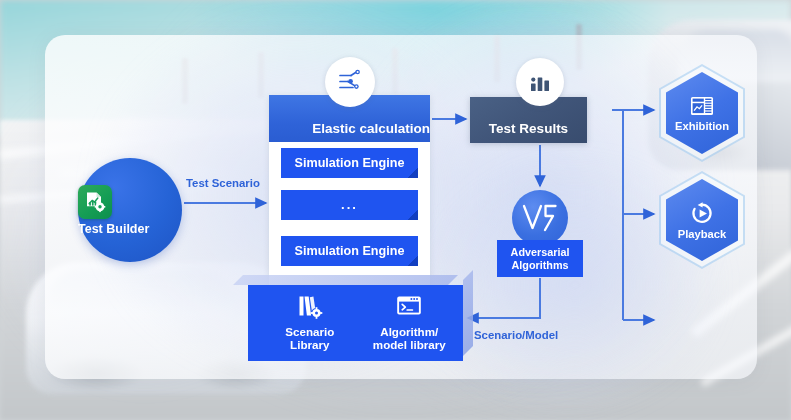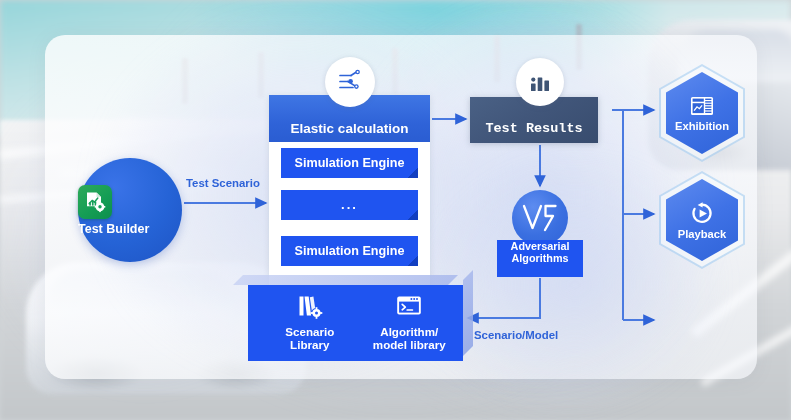--- a/index.html
+++ b/index.html
@@ -116,21 +116,21 @@
   }
 
   
   #elastic-card {
     left:269px; top:95px; width:161px; height:200px;
     background:#ffffff; box-shadow:0 1px 6px rgba(110,125,150,0.18);
   }
   #elastic-header {
     position:absolute; left:269px; top:95px; width:161px; height:47px;
     background:linear-gradient(180deg,#3f76e4 0%,#2f63d8 60%,#2a5dd2 100%);
-    display:flex; align-items:flex-end; justify-content:center; padding-bottom:6px;
+    display:flex; align-items:flex-end; justify-content:flex-end; padding-bottom:6px;
   }
   #elastic-header .lbl{ font-size:13.5px; }
   .engine {
     position:absolute; left:281px; width:137px; height:30px;
     background:#1f54f0;
     display:flex; align-items:center; justify-content:center;
   }
   .engine .lbl{ font-size:12.6px; }
   .engine .fold{
     position:absolute; right:0; bottom:0; width:10px; height:10px;
@@ -144,39 +144,38 @@
   
   .badge-circle {
     position:absolute; border-radius:50%; background:#fff;
     display:flex; align-items:center; justify-content:center;
     box-shadow:0 1px 5px rgba(90,105,130,0.22);
   }
   #elastic-badge { left:325px; top:57px; width:50px; height:50px; }
 
   
   #test-results {
-    left:470px; top:97px; width:128px; height:46px;
+    left:470px; top:97px; width:117px; height:46px;
     background:linear-gradient(150deg,#4a6185 0%,#41567a 45%,#384c6e 100%);
     display:flex; align-items:flex-end; justify-content:center; padding-bottom:7px;
     box-shadow:0 1px 6px rgba(60,75,100,0.25);
-    font-family:Liberation Mono, monospace;
   }
   #test-results .lbl{ font-size:13.5px; }
   #results-badge { left:516px; top:58px; width:48px; height:48px; }
 
   
   #adv-circle {
     left:512px; top:190px; width:56px; height:56px; border-radius:50%;
     background:radial-gradient(circle at 38% 30%, #5d8cf0 0%, #3a6fe0 55%, #2f63d8 100%);
     display:flex; align-items:center; justify-content:center;
   }
   #adv-box {
     left:497px; top:240px; width:86px; height:37px;
     background:#1f54f0;
-    display:flex; align-items:flex-start; justify-content:center;
+    display:flex; align-items:center; justify-content:center;
   }
   #adv-box .lbl{ font-size:10.8px; }
 
   
   #library-slab {
     left:248px; top:285px; width:215px; height:76px;
     background:#1f54f0;
   }
   #library-slab:before{ 
     content:""; position:absolute; left:-10px; top:-10px; width:100%; height:10px;

